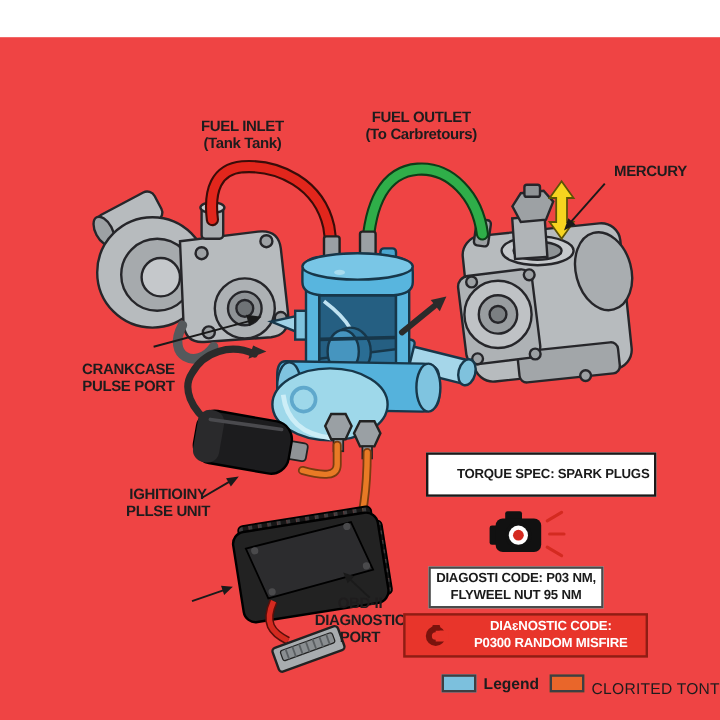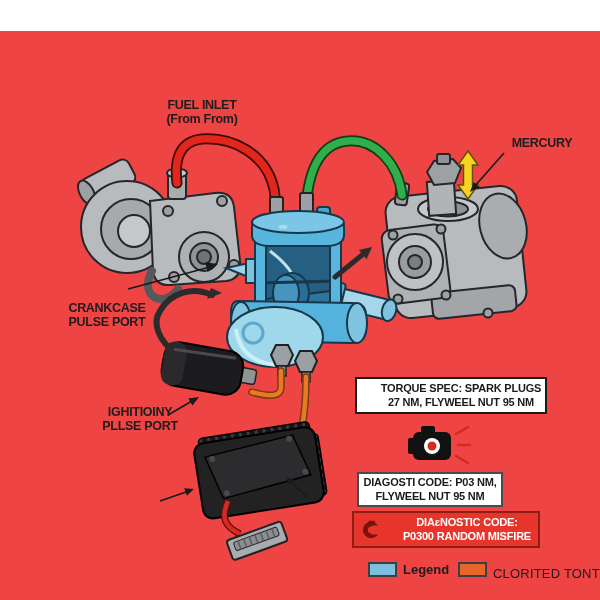--- a/index.html
+++ b/index.html
@@ -203,51 +203,59 @@
       <g stroke="#d42a20" stroke-width="2.6" stroke-linecap="round">
         <line x1="456" y1="403" x2="468" y2="396"></line>
         <line x1="458" y1="414" x2="470" y2="414"></line>
         <line x1="456" y1="425" x2="468" y2="432"></line>
       </g>
     </g>
   </svg>
 
   <div class="lbl" style="left:202px;top:67px;">
     <div>FUEL INLET</div>
-    <div>(From From)</div>
+    <div>(Tank Tank)</div>
+  </div>
+  <div class="lbl" style="left:351px;top:60px;">
+    <div>FUEL OUTLET</div>
+    <div>(To Carbretours)</div>
   </div>
   <div class="lbl" style="left:542px;top:105px;">MERCURY</div>
   <div class="lbl" style="left:107px;top:270px;">
     <div>CRANKCASE</div>
     <div>PULSE PORT</div>
   </div>
   <div class="lbl" style="left:140px;top:374px;">
     <div>IGHITIOINY</div>
-    <div>PLLSE PORT</div>
+    <div>PLLSE UNIT</div>
+  </div>
+  <div class="lbl" style="left:300px;top:465px;">
+    <div>OBD-II</div>
+    <div>DIAGNOSTIC</div>
+    <div>PORT</div>
   </div>
 
   <div class="ibox" style="left:355px;top:346px;width:192px;height:37px;">
     <svg width="26" height="26" viewBox="0 0 28 28">
       <path d="M5 19 L13 11 L17 15 L9 23 Q7 25 5 23 Q3 21 5 19 Z" fill="#fff" stroke="#1a1a1a" stroke-width="1.6"></path>
       <path d="M13 4 Q17 2 20 4 L16.5 7.5 L20.5 11.5 L24 8 Q25.5 11.5 23 14.5 Q20 17.5 16 16 L12 12 Q10.5 8 13 4 Z" fill="#fff" stroke="#1a1a1a" stroke-width="1.6"></path>
     </svg>
     <div class="txt">
       <div>TORQUE SPEC: SPARK PLUGS</div>
-      <div>27 NM, FLYWEEL NUT 95 NM</div>
     </div>
   </div>
 
   <div class="ibox gray" style="left:357px;top:441px;width:146px;height:35px;">
     <div class="txt">
       <div>DIAGOSTI CODE: P03 NM,</div>
       <div>FLYWEEL NUT 95 NM</div>
     </div>
   </div>
 
-  <div class="ibox red" style="left:352px;top:480px;width:188px;height:37px;justify-content:center;">
+  <div class="ibox red" style="left:336px;top:480px;width:204px;height:37px;justify-content:center;">
     <svg width="22" height="22" viewBox="0 0 24 24">
       <circle cx="11" cy="12" r="9" fill="#7a130d"></circle>
       <rect x="11" y="7" width="12" height="10" fill="#e8352b"></rect>
       <circle cx="11" cy="12" r="3.5" fill="#e8352b"></circle>
       <rect x="8" y="2" width="7" height="5" rx="1" fill="#7a130d"></rect>
     </svg>
     <div class="txt">
       <div>DIAɛNOSTIC CODE:</div>
       <div>P0300 RANDOM MISFIRE</div>
     </div>

